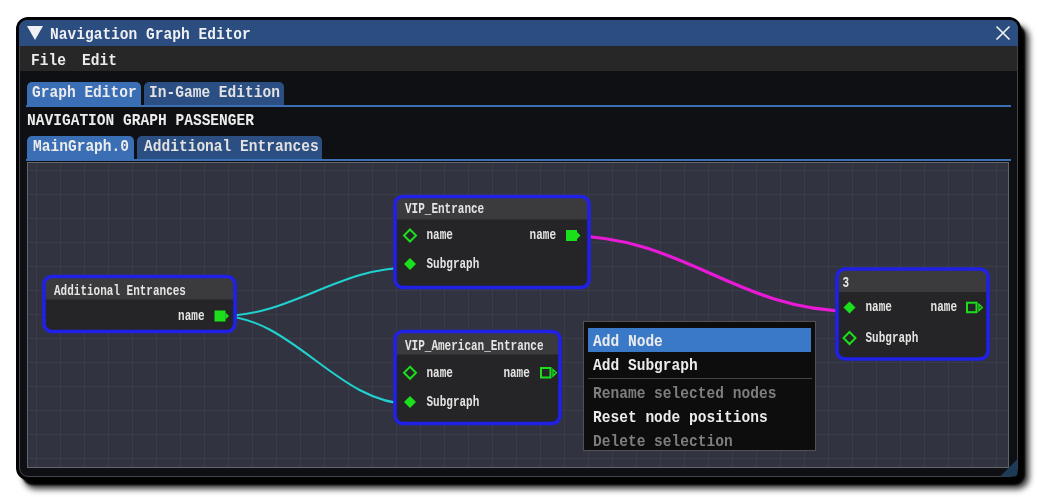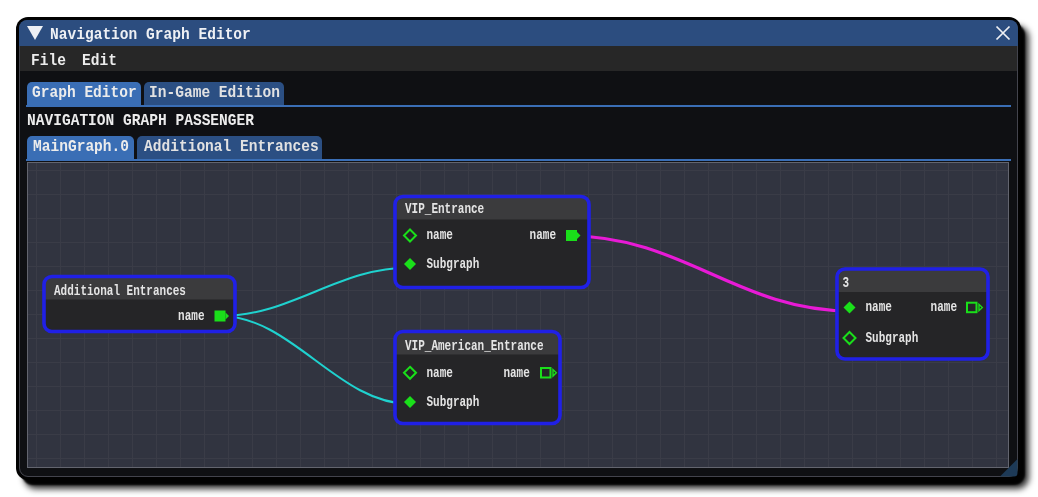--- a/index.html
+++ b/index.html
@@ -120,13 +120,22 @@
     <style>
       .nt{font-family:"Liberation Mono",monospace;font-weight:700;font-size:11px;fill:#e4e4e4;
           dominant-baseline:central;}
     </style>
   </svg>
 
   <svg style="position:absolute;left:998px;top:457px;" width="20" height="20" viewBox="0 0 20 20">
     <path d="M19.5 2 V16 a3.5 3.5 0 0 1 -3.5 3.5 H2 Z" fill="#1d3a57"></path>
   </svg>
 
+  <div class="popup">
+    <div style="position:absolute;left:4px;top:5.5px;width:223px;height:24px;background:#3a79c8;"></div>
+    <span class="t" style="left:9px;top:11px;">Add Node</span>
+    <span class="t" style="left:9px;top:34.5px;">Add Subgraph</span>
+    <div style="position:absolute;left:4px;top:56px;width:224px;height:1px;background:#454549;"></div>
+    <span class="t dis" style="left:9px;top:63px;">Rename selected nodes</span>
+    <span class="t" style="left:9px;top:87px;">Reset node positions</span>
+    <span class="t dis" style="left:9px;top:111px;">Delete selection</span>
+  </div>
 </div>
 
 </body></html>

